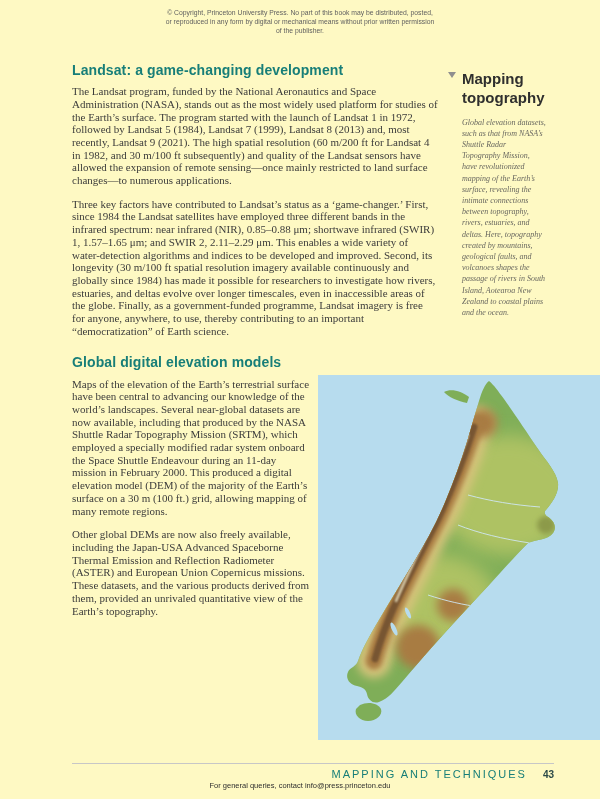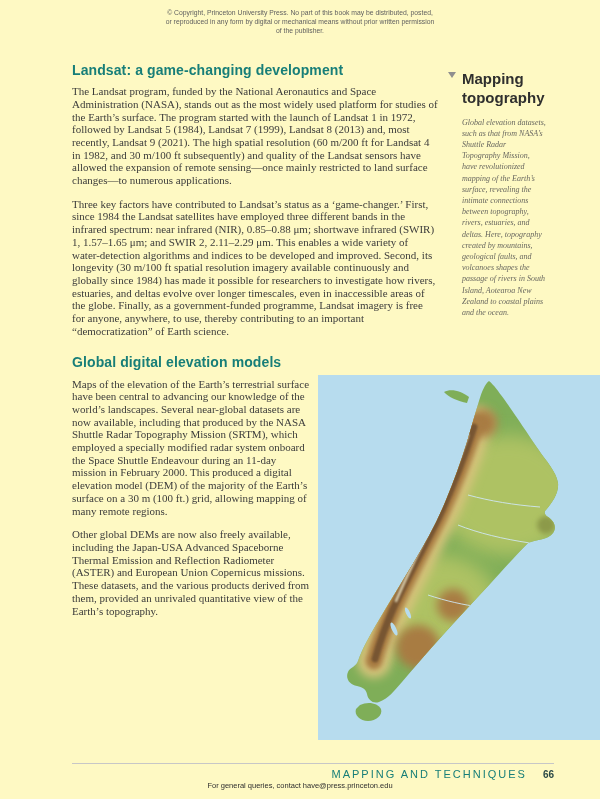--- a/index.html
+++ b/index.html
@@ -148,17 +148,17 @@
         <path class="river" d="M110,220 C128,226 146,230 162,232"></path>
         <ellipse class="lake" cx="76" cy="254" rx="2.2" ry="7" transform="rotate(-25 76 254)"></ellipse>
         <ellipse class="lake" cx="90" cy="238" rx="2" ry="6" transform="rotate(-25 90 238)"></ellipse>
       </g>
     </svg>
   </figure>
 
   <div class="footer-rule"></div>
   <div class="footer">
     <span class="footer-section">MAPPING AND TECHNIQUES</span>
-    <span class="footer-page">66</span>
+    <span class="footer-page">43</span>
   </div>
-  <div class="contact">For general queries, contact have@press.princeton.edu</div>
+  <div class="contact">For general queries, contact info@press.princeton.edu</div>
 
 </div>
 
 </body></html>

